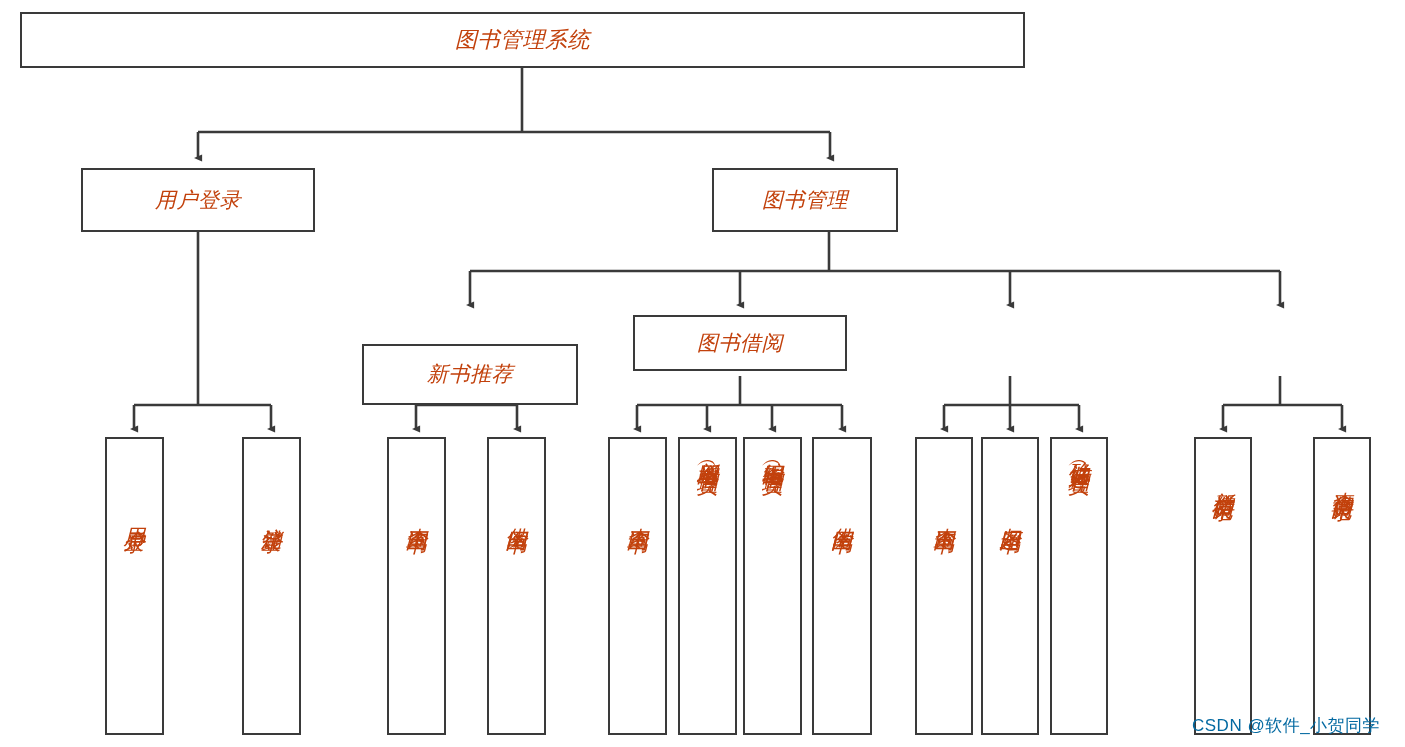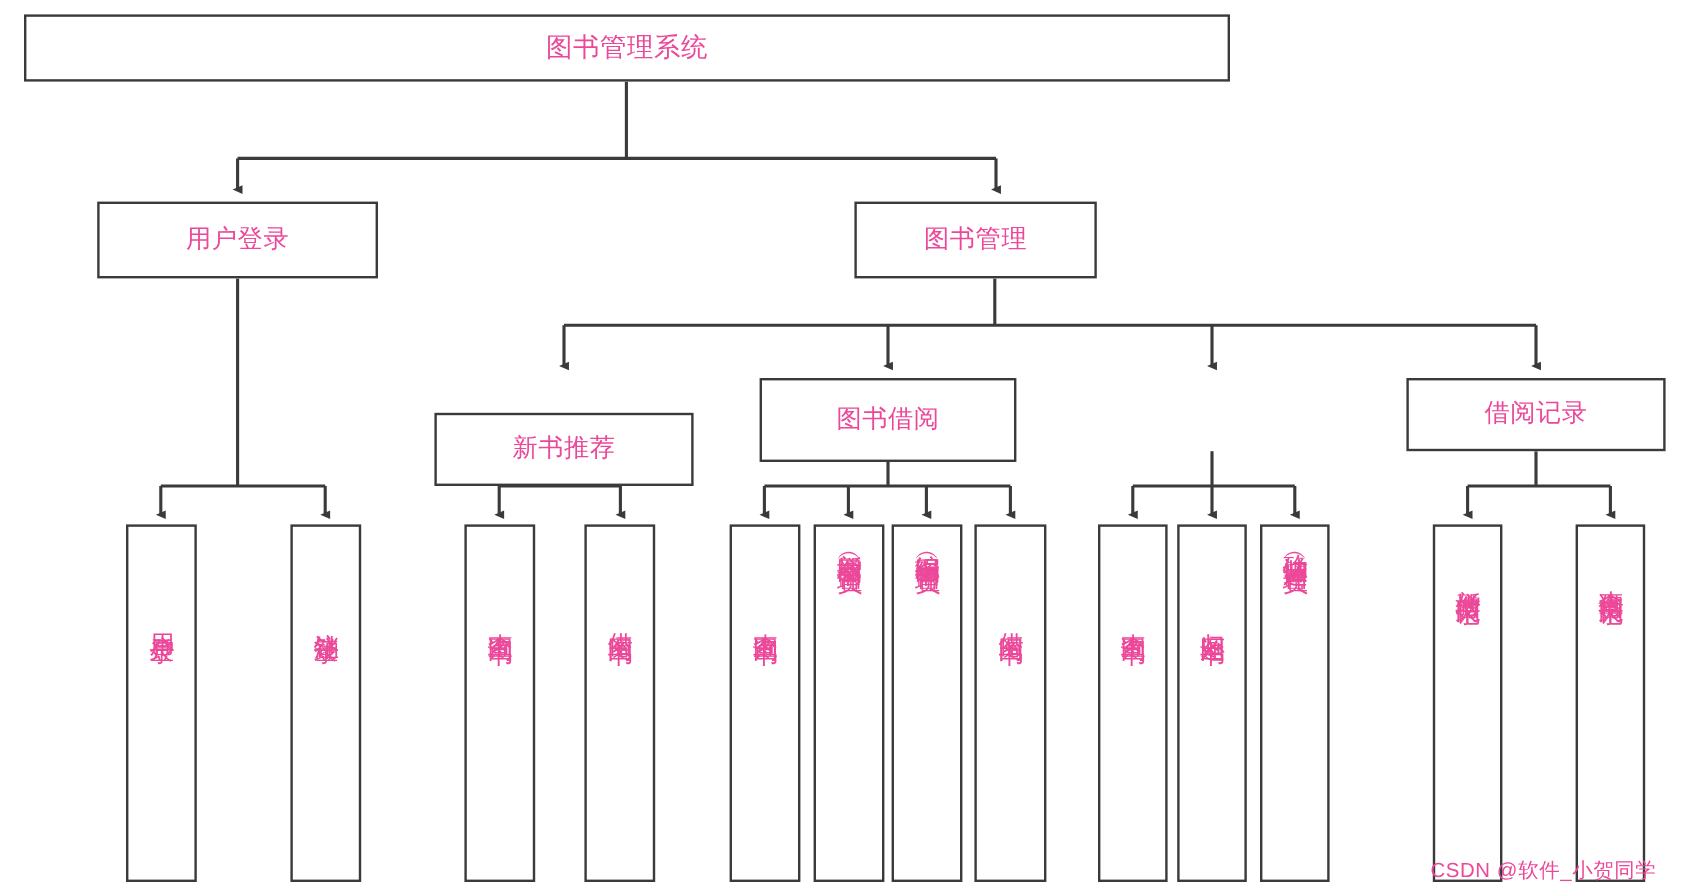--- a/index.html
+++ b/index.html
@@ -35,21 +35,22 @@
     display: flex;
     align-items: center;
     justify-content: center;
     color: #2b2b2b;
   }
   .node-label {
     font-size: 21px;
     line-height: 1.15;
     letter-spacing: 0.5px;
     white-space: nowrap;
-    color: #ec4899;
+    color: #c2410c;
+    font-style: italic;
   }
   .node-box.vertical .node-label {
     writing-mode: vertical-rl;
     text-orientation: upright;
     white-space: normal;
     font-size: 21px;
     letter-spacing: 2px;
     line-height: 1;
     max-height: 100%;
   }
@@ -59,21 +60,21 @@
     padding-top: 6px;
   }
   .node-box.root .node-label {
     font-size: 22px;
   }
   .watermark {
     position: absolute;
     left: 1192px;
     top: 714px;
     font-size: 17px;
-    color: #ec4899;
+    color: #0369a1;
     letter-spacing: 0.5px;
     white-space: nowrap;
     pointer-events: none;
   }
 </style>
 </head>
 <body>
 
 <div id="diagram-root">
 
@@ -127,32 +128,29 @@
     </g>
   </svg>
 
   <div class="node-box root" style="left:20px; top:12px; width:1005px; height:56px;">
     <span class="node-label">图书管理系统</span>
   </div>
 
   <div class="node-box" style="left:81px; top:168px; width:234px; height:64px;">
     <span class="node-label">用户登录</span>
   </div>
-  <div class="node-box" style="left:712px; top:168px; width:202px; height:64px;">
+  <div class="node-box" style="left:712px; top:168px; width:186px; height:64px;">
     <span class="node-label">图书管理</span>
   </div>
 
   <div class="node-box" style="left:362px; top:315px; width:216px; height:61px;margin-top:29px;">
     <span class="node-label">新书推荐</span>
   </div>
-  <div class="node-box" style="left:633px; top:315px; width:214px; height:70px;">
+  <div class="node-box" style="left:633px; top:315px; width:214px; height:56px;">
     <span class="node-label">图书借阅</span>
-  </div>
-  <div class="node-box" style="left:1172px; top:315px; width:216px; height:61px;">
-    <span class="node-label">借阅记录</span>
   </div>
 
   <div class="node-box vertical" style="left:105px; top:437px; width:59px; height:298px; padding-top:72px;">
     <span class="node-label">用户登录</span>
   </div>
   <div class="node-box vertical" style="left:242px; top:437px; width:59px; height:298px; padding-top:72px;">
     <span class="node-label">注销登录</span>
   </div>
   <div class="node-box vertical" style="left:387px; top:437px; width:59px; height:298px; padding-top:72px;">
     <span class="node-label">查询图书</span>

